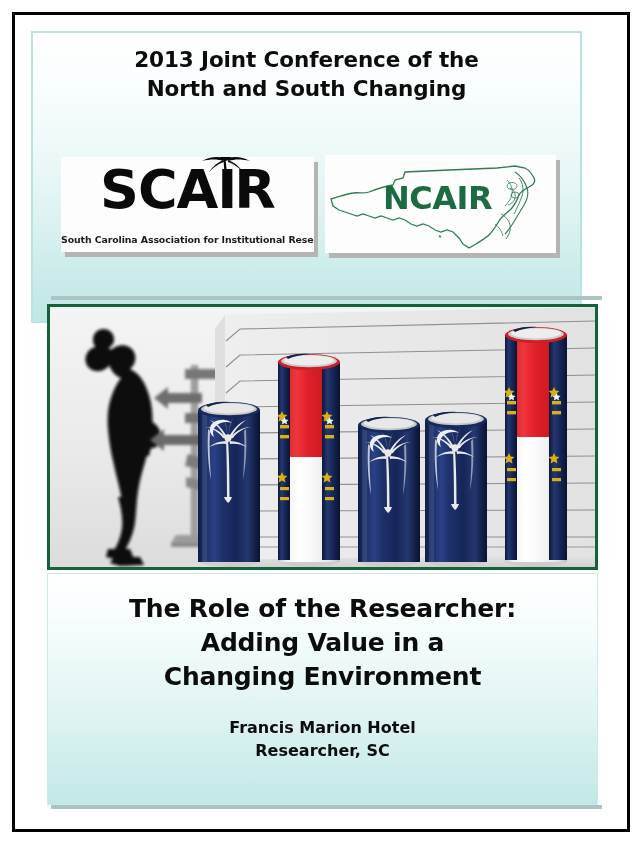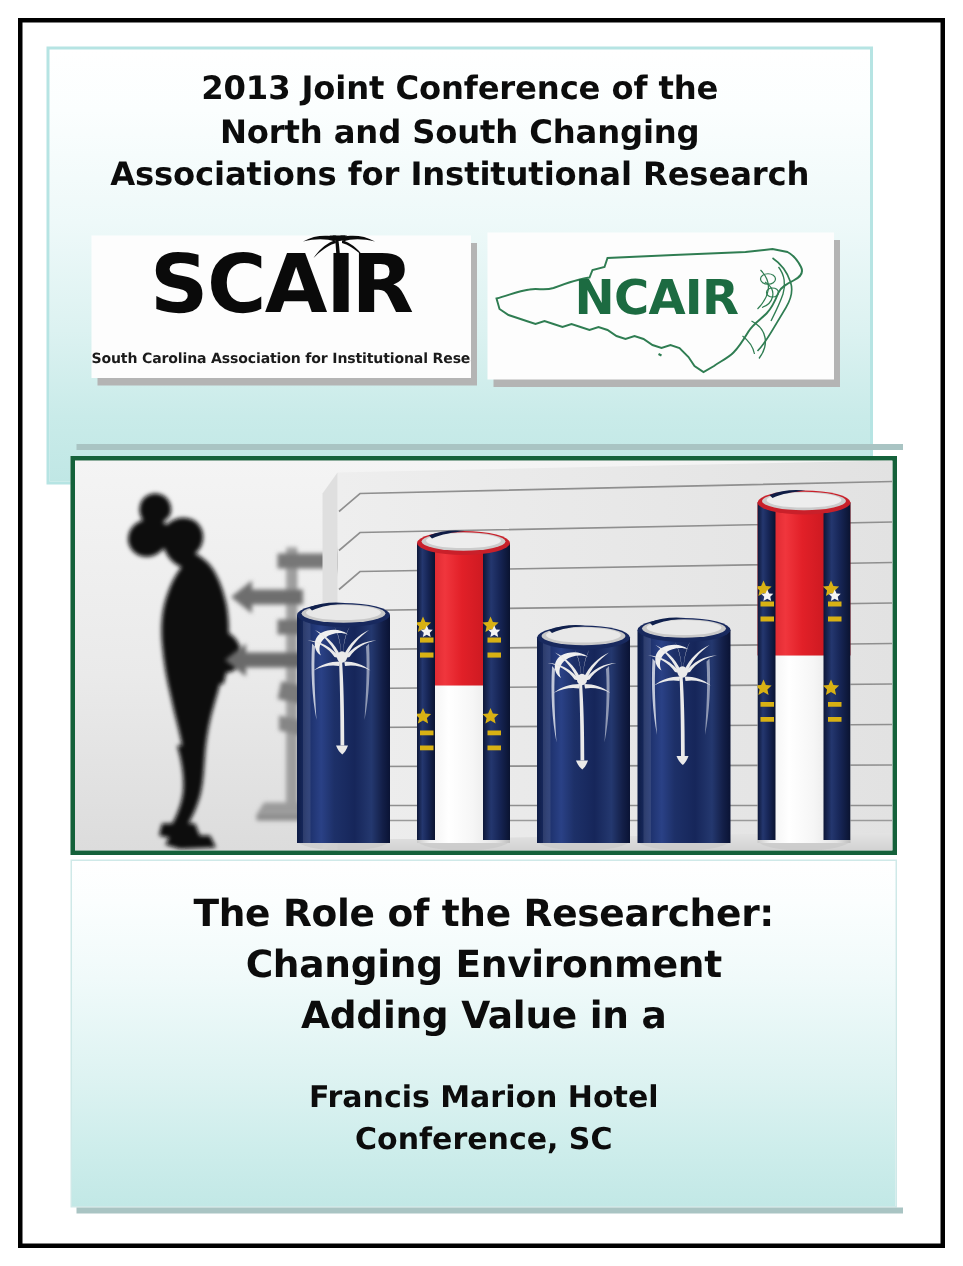--- a/index.html
+++ b/index.html
@@ -211,38 +211,37 @@
     letter-spacing: -0.2px;
   }
   #theme-title .tline { display: block; white-space: nowrap; }
 
   #venue-block {
     position: absolute;
     left: 0;
     top: 143px;
     width: 100%;
     text-align: center;
-    font-size: 20px;
+    font-size: 16px;
     font-weight: bold;
     line-height: 1.42;
     color: #0c0c0c;
   }
   #venue-block .vline { display: block; white-space: nowrap; }
 </style>
 </head>
 <body>
 
 <div id="poster-page">
 
   <div id="header-panel">
 
     <div id="conference-title">
       <span class="tline">2013 Joint Conference of the</span>
       <span class="tline">North and South Changing</span>
-      <span class="tline">Associations for Institutional Research</span>
     </div>
 
     <div id="logo-row">
 
       <div class="logo-card" id="scair-logo-card">
         <div id="scair-wordmark">
           <span>SCA</span><span class="scair-i"><span>I</span><svg id="palm-tree-icon" viewBox="0 0 66 62">
               <g fill="#0a0a0a">
 
                 <path d="M32.5 20 C33.6 28 34.2 38 34.6 52 L31.8 52 C31.6 38 31.2 28 30.4 20 Z"></path>
@@ -626,23 +625,23 @@
           <ellipse cx="486" cy="26.4" rx="25" ry="5" fill="#ededed"></ellipse>
           <path d="M463 23 C470 20 479 19 487 20 C479 21 471 22 465 25 Z" fill="#0f1c45"></path>
         </g>
       </g>
     </svg>
   </div>
 
   <div id="footer-panel">
     <div id="theme-title">
       <span class="tline">The Role of the Researcher:</span>
+      <span class="tline">Adding Value in a</span>
       <span class="tline">Changing Environment</span>
-      <span class="tline">Adding Value in a</span>
     </div>
     <div id="venue-block">
       <span class="vline">Francis Marion Hotel</span>
-      <span class="vline">Conference, SC</span>
+      <span class="vline">Researcher, SC</span>
     </div>
   </div>
   <div id="footer-panel-shadow"></div>
 
 </div>
 
 </body></html>

